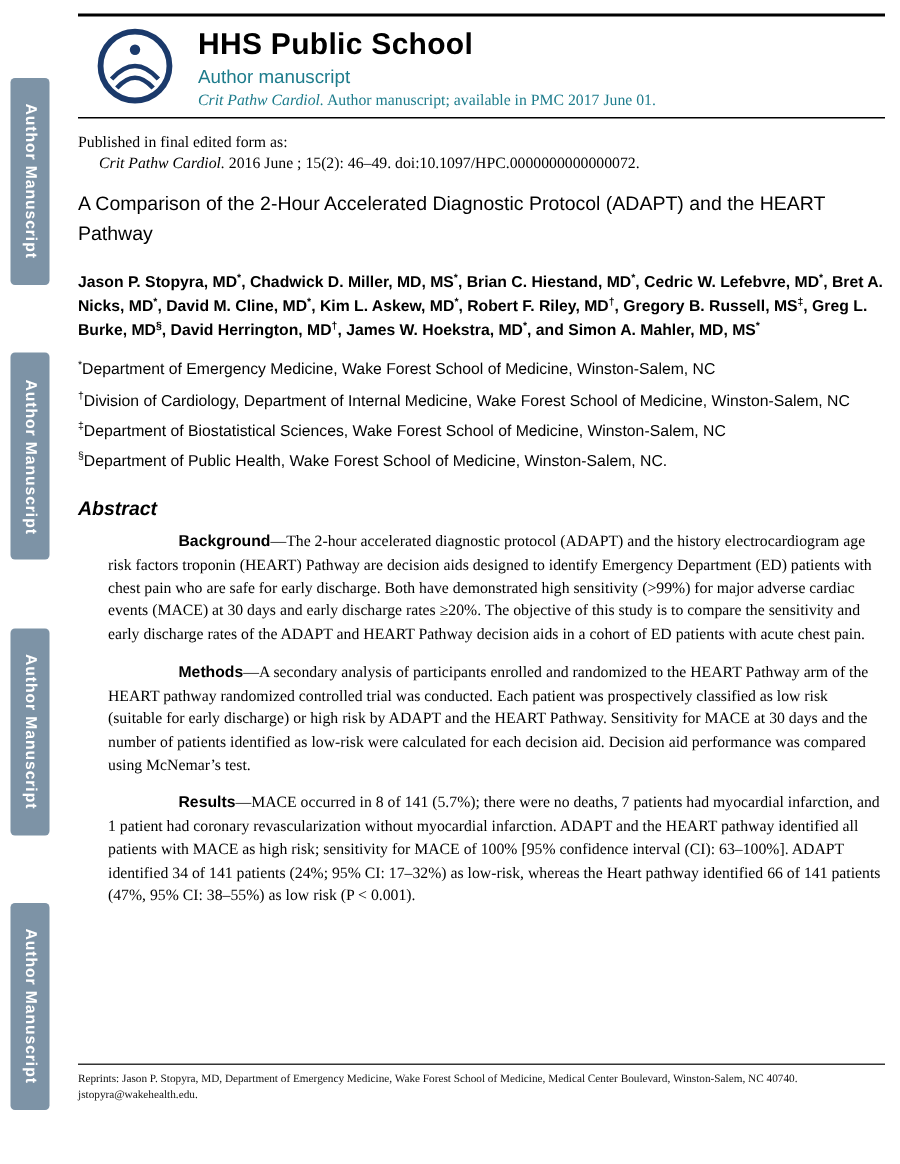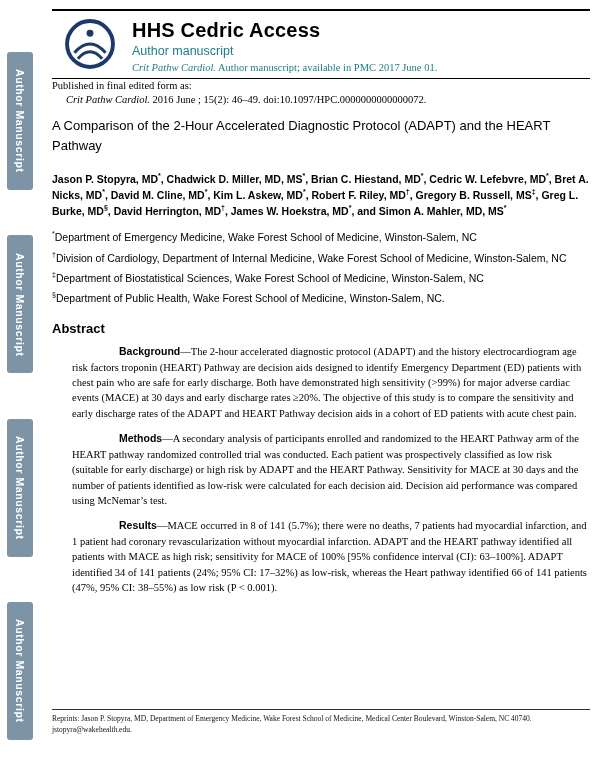--- a/index.html
+++ b/index.html
@@ -42,21 +42,21 @@
     font-size: 20px; font-weight: bold; margin: 0; line-height: 1.1;
     letter-spacing: 0.2px;
   }
   .am-label {
     font-family: "Liberation Sans", sans-serif;
     font-size: 12.5px; color: var(--teal, #1d7c8c); margin: 3px 0 0 0;
   }
   .hdr-cite { font-size: 10.5px; color: var(--teal, #1d7c8c); margin: 4px 0 0 0; }
   .hdr-cite i { color: var(--teal, #1d7c8c); }
   
-  .pub { font-size: 10.5px; line-height: 1.35; }
+  .pub { margin-top: 10px; font-size: 10.5px; line-height: 1.35; }
   .pub p { margin: 0; }
   .pub .cite { margin-left: 14px; }
   
   .art-title {
     font-family: "Liberation Sans", sans-serif;
     font-size: 13.5px; font-weight: bold; margin: 24px 0 0 0;
   }
   .art-subtitle {
     font-family: "Liberation Sans", sans-serif;
     font-size: 13px; font-weight: normal; margin: 9px 0 0 0; line-height: 1.55;
@@ -66,21 +66,21 @@
     font-size: 10.5px; font-weight: bold; margin: 14px 0 0 0; line-height: 1.5;
   }
   .authors sup, .affiliation sup { font-size: 7px; }
   .affiliations { margin-top: 10px; }
   .affiliation {
     font-family: "Liberation Sans", sans-serif;
     font-size: 10.5px; margin: 5px 0; line-height: 1.4;
   }
   .abs-heading {
     font-family: "Liberation Sans", sans-serif;
-    font-size: 13px; font-weight: bold; margin: 16px 0 8px 0;
+    font-size: 13px; font-weight: bold; margin: 16px 0 8px 0; font-style: italic;
   }
   .abstract { margin-left: 20px; }
   .abs-par { font-size: 10.5px; line-height: 1.47; margin: 0 0 10px 0; text-align: left; }
   .abs-label { font-family: "Liberation Sans", sans-serif; font-size: 10.5px; font-weight: bold; padding-left: 47px; }
   
   .footer { position: absolute; left: 52px; right: 10px; bottom: 40px; }
   .footer-rule { border-top: 0.8px solid #333; margin-bottom: 4px; }
   .reprints { font-size: 7.5px; line-height: 1.45; margin: 0; color: #111; }
 </style>
 </head>
@@ -108,21 +108,21 @@
     <div class="rule-thick"></div>
 
     <div class="hdr">
       <svg class="hhs-logo" viewBox="0 0 60 60" aria-hidden="true">
         <circle cx="30" cy="30" r="26.5" fill="none" stroke="#1b3a6b" stroke-width="4.5"></circle>
         <circle cx="30" cy="17.5" r="4" fill="#1b3a6b"></circle>
         <path d="M12 40 Q30 20 48 40" stroke="#1b3a6b" stroke-width="3.5" fill="none"></path>
         <path d="M16 47 Q30 31 44 47" stroke="#1b3a6b" stroke-width="3.5" fill="none"></path>
       </svg>
       <div class="hdr-text">
-        <h1 class="hhs-title">HHS Cedric Access</h1>
+        <h1 class="hhs-title">HHS Public School</h1>
         <p class="am-label">Author manuscript</p>
         <p class="hdr-cite"><i>Crit Pathw Cardiol.</i><span> Author manuscript; available in PMC 2017 June 01.</span></p>
       </div>
     </div>
 
     <div class="rule-thin"></div>
 
     <div class="pub">
       <p>Published in final edited form as:</p>
       <p class="cite"><i>Crit Pathw Cardiol.</i><span> 2016 June ; 15(2): 46–49. doi:10.1097/HPC.0000000000000072.</span></p>

